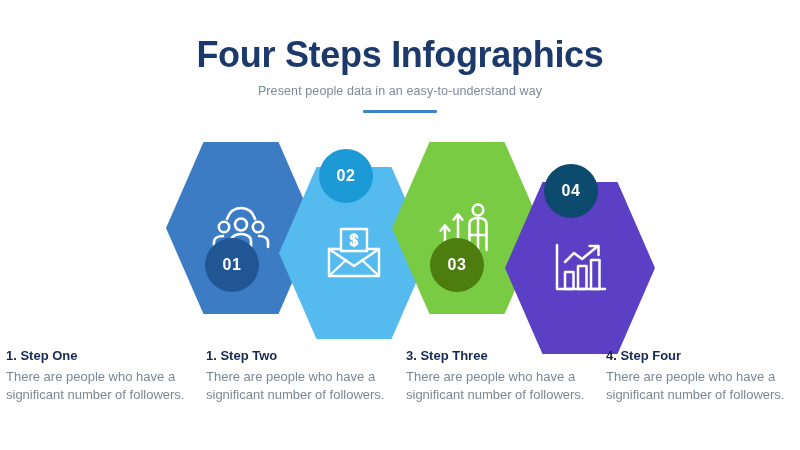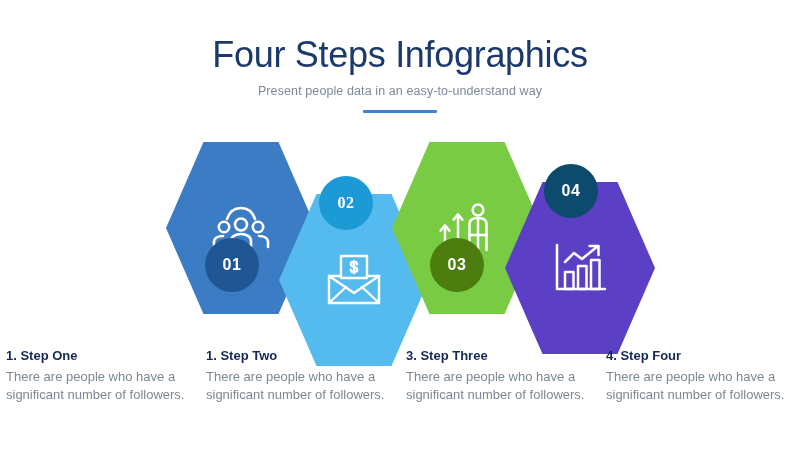--- a/index.html
+++ b/index.html
@@ -20,21 +20,21 @@
     position: absolute;
     top: 0;
     left: 0;
     width: 800px;
     text-align: center;
   }
   #page-title {
     margin: 0;
     padding-top: 34px;
     font-size: 36px;
-    font-weight: normal;
+    font-weight: bold;
     color: #1b3a6b;
     letter-spacing: -0.3px;
     line-height: 1.15;
   }
   #page-subtitle {
     margin: 0;
     padding-top: 9px;
     font-size: 12.5px;
     color: #7c8a99;
     letter-spacing: 0.1px;
@@ -90,21 +90,21 @@
     align-items: center;
     justify-content: center;
     color: #ffffff;
     font-size: 16px;
     font-weight: bold;
     letter-spacing: 0.5px;
   }
 
   
   #hex-group-1 { left: 166px; top: 12px; }
-  #hex-group-2 { left: 279px; top: 64px; font-family: Liberation Serif, serif; }
+  #hex-group-2 { left: 279px; top: 37px; }
   #hex-group-3 { left: 392px; top: 12px; }
   #hex-group-4 { left: 505px; top: 52px; }
 
   
   #badge-1 { left: 39px;  top: 96px; text-align: right;  }
   #badge-2 { left: 40px;  top: -18px; }
   #badge-3 { left: 38px;  top: 96px;  }
   #badge-4 { left: 39px;  top: -18px; }
 
   

